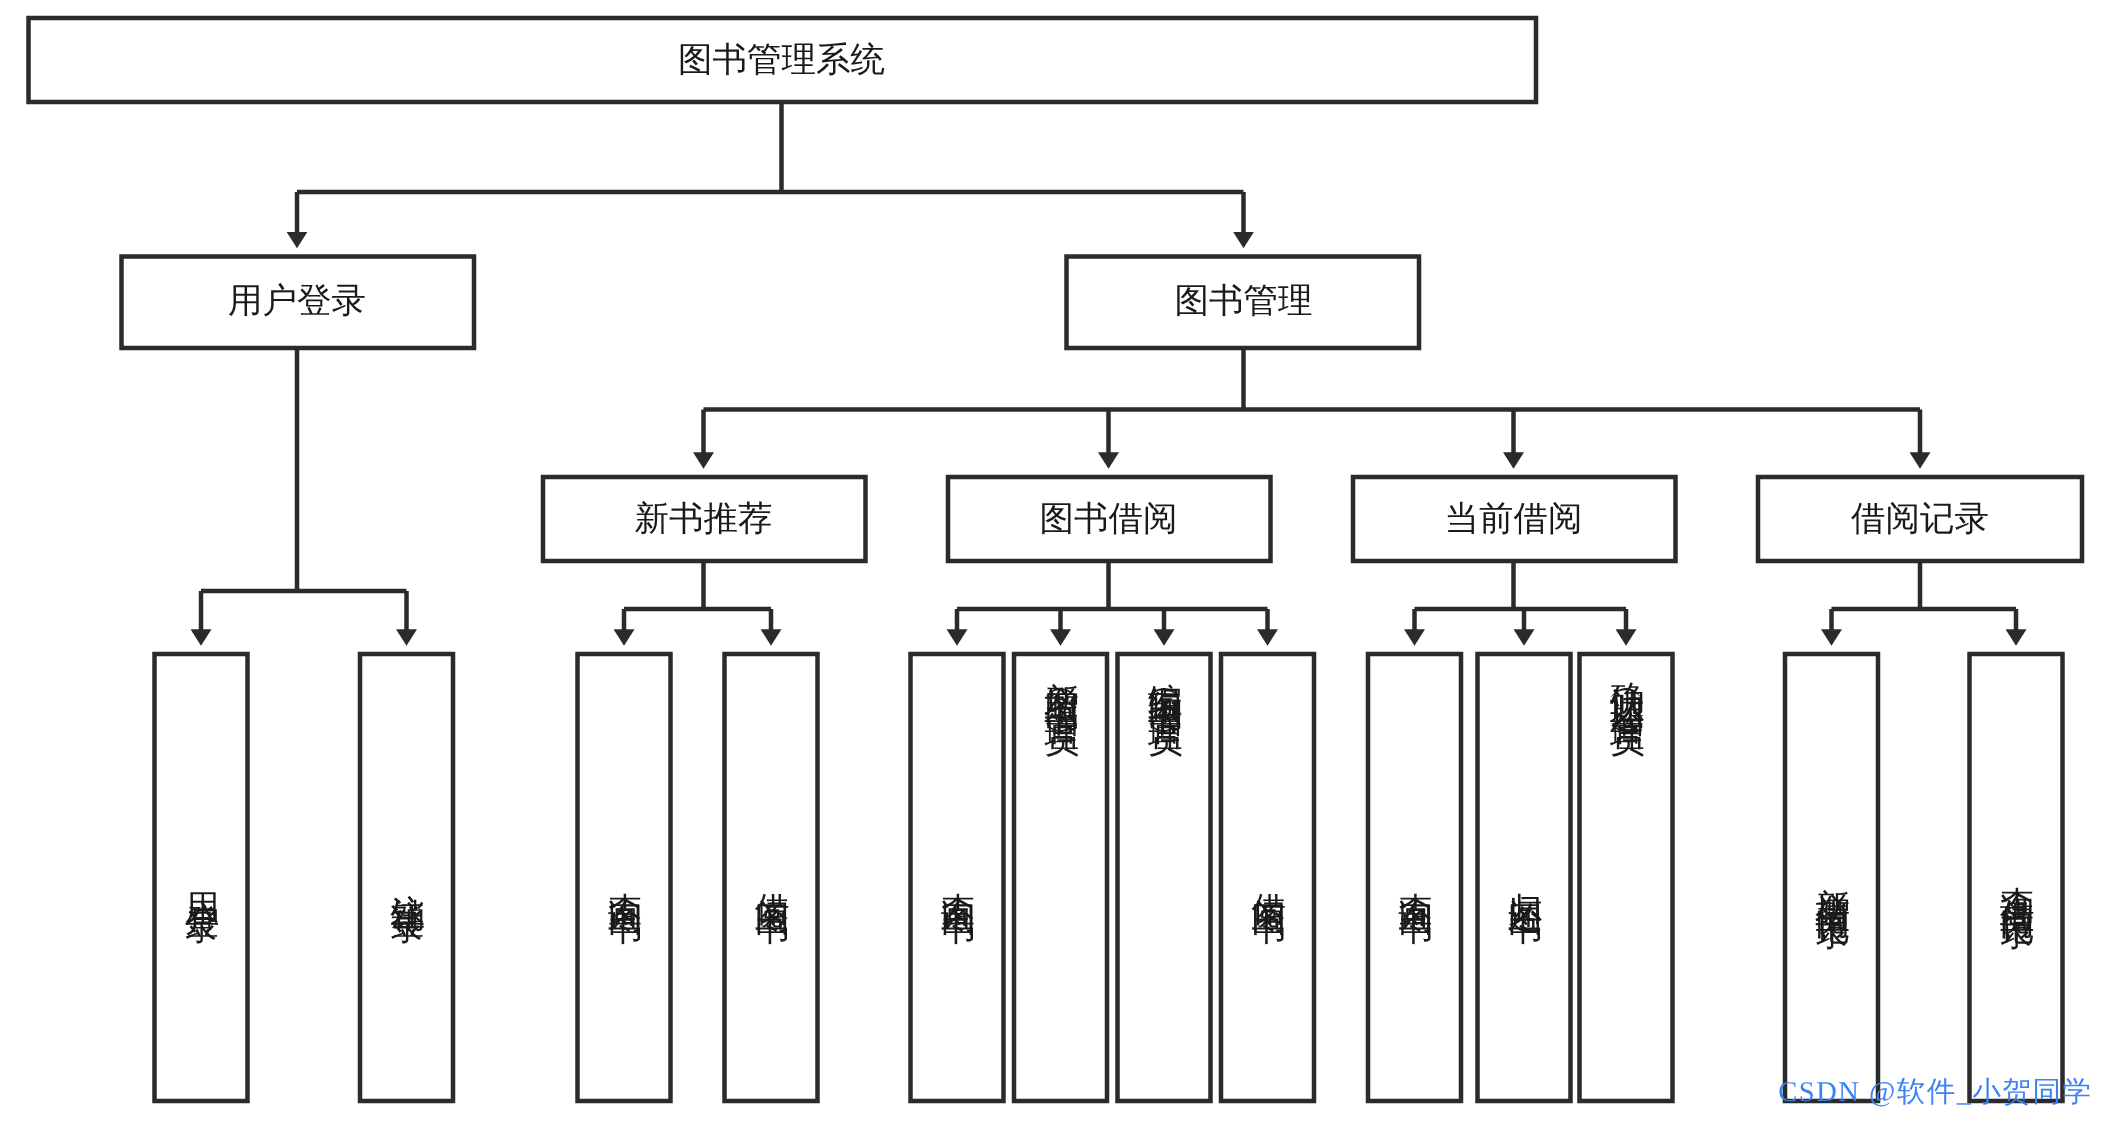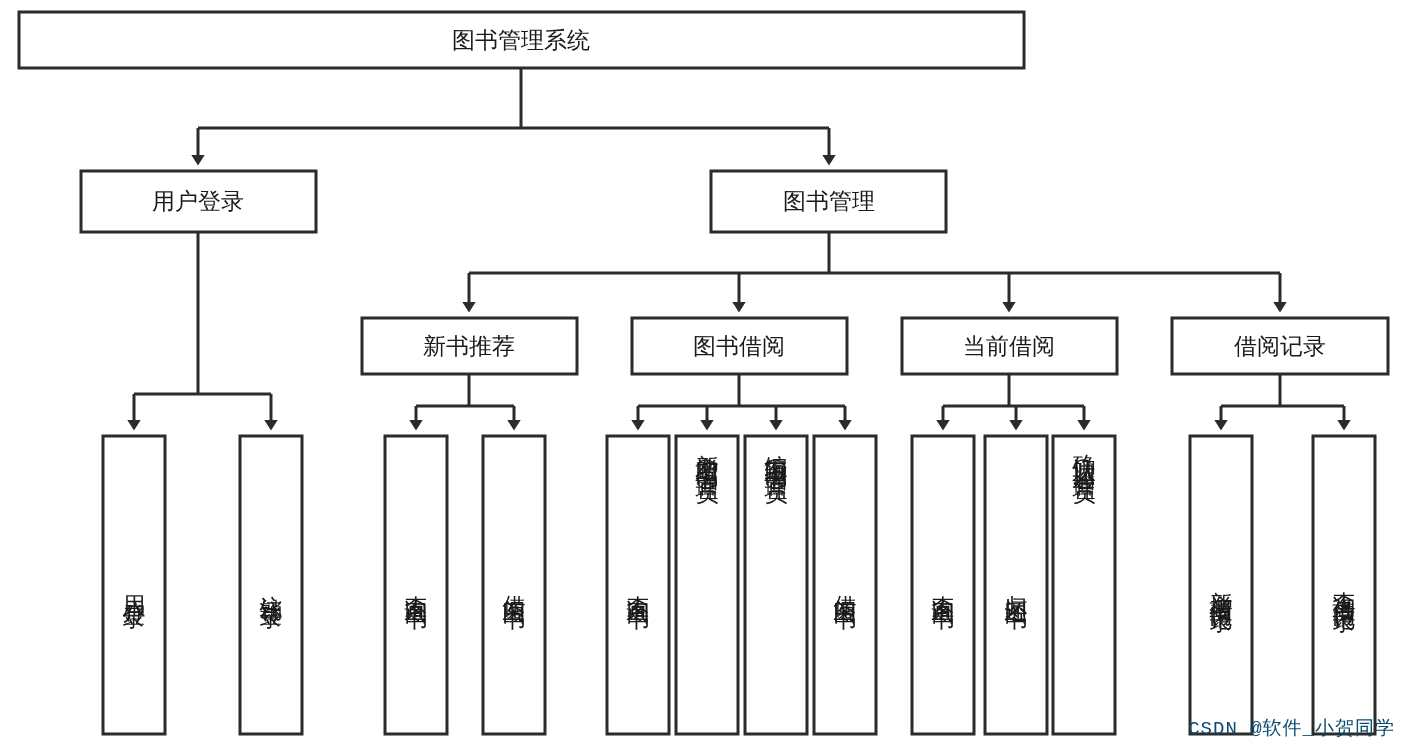--- a/index.html
+++ b/index.html
@@ -62,23 +62,23 @@
     line-height: 1.08;
     letter-spacing: 4px;
     color: #1a1a1a;
     white-space: nowrap;
     text-align: center;
   }
   .watermark {
     position: absolute;
     right: 10px;
     bottom: 6px;
-    font-family: Liberation Mono, monospace;
+    font-family: Liberation Serif, serif;
     font-size: 19px;
-    color: #0c4a6e;
+    color: #3b82f6;
     letter-spacing: 1px;
     white-space: nowrap;
     pointer-events: none;
   }
 </style>
 </head>
 <body>
 
 <div id="diagram-root">
   <svg class="diagram-canvas" viewBox="0 0 1405 747">

